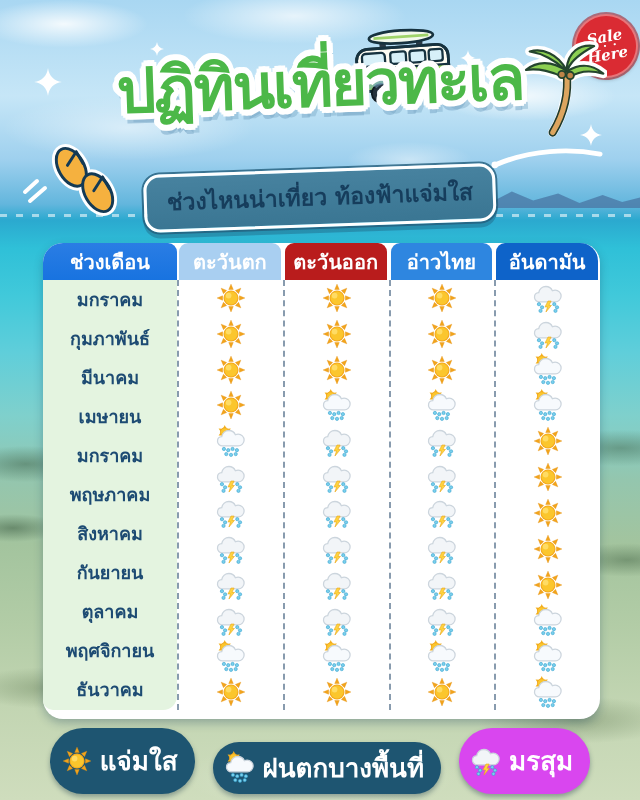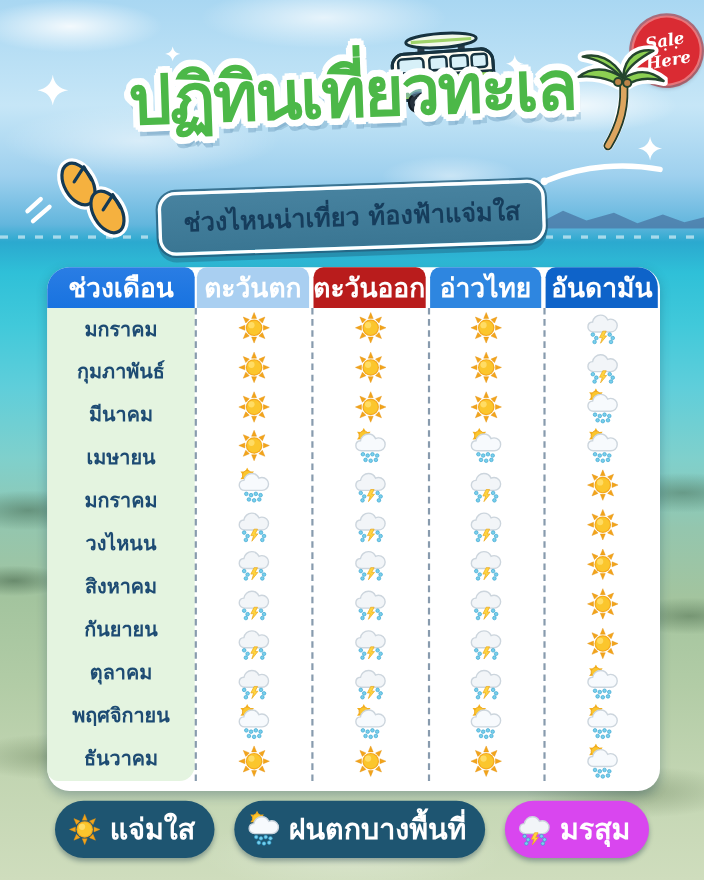--- a/index.html
+++ b/index.html
@@ -77,21 +77,21 @@
   
   .card{
     position:absolute;left:43px;top:243px;width:557px;height:476px;z-index:2;
     background:#fff;border-radius:20px;box-sizing:border-box;
     padding:0 0 9px 0;box-shadow:0 4px 10px rgba(20,60,90,.3);
     display:grid;grid-template-columns:134px 1fr 1fr 1fr 1fr;
   }
   .tcol{display:flex;flex-direction:column;min-width:0;}
   .hpill{
     height:37px;flex:0 0 37px;display:flex;align-items:center;justify-content:center;
-    color:#fff;font-weight:bold;font-size:24px;
+    color:#fff;font-weight:bold;font-size:20px;
   }
   .month-hpill{border-radius:20px 9px 0 0;}
   .region-hpill{margin:0 2px;border-radius:9px 9px 0 0;}
   .tcol:last-child .region-hpill{border-radius:9px 18px 0 0;}
   .col-body{
     flex:1;display:flex;flex-direction:column;justify-content:space-around;
     align-items:center;min-height:0;
   }
   .month-body{border-radius:0 0 14px 10px;}
   .region-body{border-left:2px dashed rgba(38,72,108,.55);}
@@ -203,21 +203,21 @@
     <div class="tcol">
       <div class="hpill month-hpill" style="background: linear-gradient(rgb(42, 125, 228), rgb(24, 115, 224));">
         <span>ช่วงเดือน</span>
       </div>
       <div class="col-body month-body" id="month-list" style="background: rgb(228, 244, 224);">
           <div class="month-label" style="color: rgb(29, 75, 115);">มกราคม</div>
           <div class="month-label" style="color: rgb(29, 75, 115);">กุมภาพันธ์</div>
           <div class="month-label" style="color: rgb(29, 75, 115);">มีนาคม</div>
           <div class="month-label" style="color: rgb(29, 75, 115);">เมษายน</div>
           <div class="month-label" style="color: rgb(29, 75, 115);">มกราคม</div>
-          <div class="month-label" style="color: rgb(29, 75, 115);">วงไหนน</div>
+          <div class="month-label" style="color: rgb(29, 75, 115);">พฤษภาคม</div>
           <div class="month-label" style="color: rgb(29, 75, 115);">สิงหาคม</div>
           <div class="month-label" style="color: rgb(29, 75, 115);">กันยายน</div>
           <div class="month-label" style="color: rgb(29, 75, 115);">ตุลาคม</div>
           <div class="month-label" style="color: rgb(29, 75, 115);">พฤศจิกายน</div>
           <div class="month-label" style="color: rgb(29, 75, 115);">ธันวาคม</div>
         </div>
     </div>
 
   <div class="tcol">
         <div class="hpill region-hpill" style="background: rgb(169, 207, 241);">ตะวันตก</div>
@@ -960,21 +960,21 @@
             <path d="M20 1.5 L23 8.8 L17 8.8 Z" fill="#f2a41b" stroke="#e5920f" stroke-width=".5" transform="rotate(225 20 20)"></path>
             <path d="M20 1.5 L23 8.8 L17 8.8 Z" fill="#f2a41b" stroke="#e5920f" stroke-width=".5" transform="rotate(270 20 20)"></path>
             <path d="M20 1.5 L23 8.8 L17 8.8 Z" fill="#f2a41b" stroke="#e5920f" stroke-width=".5" transform="rotate(315 20 20)"></path>
             <circle cx="20" cy="20" r="10" fill="#f5a91d"></circle>
             <circle cx="20" cy="20" r="8.6" fill="#fbc62d"></circle>
             <circle cx="16.8" cy="16.8" r="3.8" fill="#ffdf6e" opacity=".85"></circle>
           </svg>
         </span>
         <span>แจ่มใส</span>
       </div>
-      <div class="legend-pill" style="background: rgb(30, 85, 113);">
+      <div class="legend-pill" style="background: rgb(30, 85, 113); margin-top: 14px;">
         <span style="display: flex;">
           <svg width="30" height="33" viewBox="0 0 38 42">
             <path d="M11 0 L13 4 L9 4 Z" fill="#f4b11e" transform="rotate(0 11 9)"></path>
             <path d="M11 0 L13 4 L9 4 Z" fill="#f4b11e" transform="rotate(60 11 9)"></path>
             <path d="M11 0 L13 4 L9 4 Z" fill="#f4b11e" transform="rotate(120 11 9)"></path>
             <path d="M11 0 L13 4 L9 4 Z" fill="#f4b11e" transform="rotate(180 11 9)"></path>
             <path d="M11 0 L13 4 L9 4 Z" fill="#f4b11e" transform="rotate(240 11 9)"></path>
             <path d="M11 0 L13 4 L9 4 Z" fill="#f4b11e" transform="rotate(300 11 9)"></path>
             <circle cx="11" cy="9" r="5.5" fill="#fbc62d" stroke="#eda019" stroke-width="1"></circle>
             <path d="M8.2 26.5 C4.4 26.5 1.8 23.8 1.8 20.6 C1.8 17.5 4.1 15.1 7.2 14.9 C7.9 10.4 11.7 7 16.3 7 C20 7 23.2 9.2 24.6 12.4 C25.7 11.9 26.9 11.6 28.1 11.6 C32.3 11.6 35.7 15 35.7 19.1 C35.7 23.2 32.4 26.5 28.3 26.5 Z" fill="#f7fafd" stroke="#ccd5dd" stroke-width="1.6"></path>

